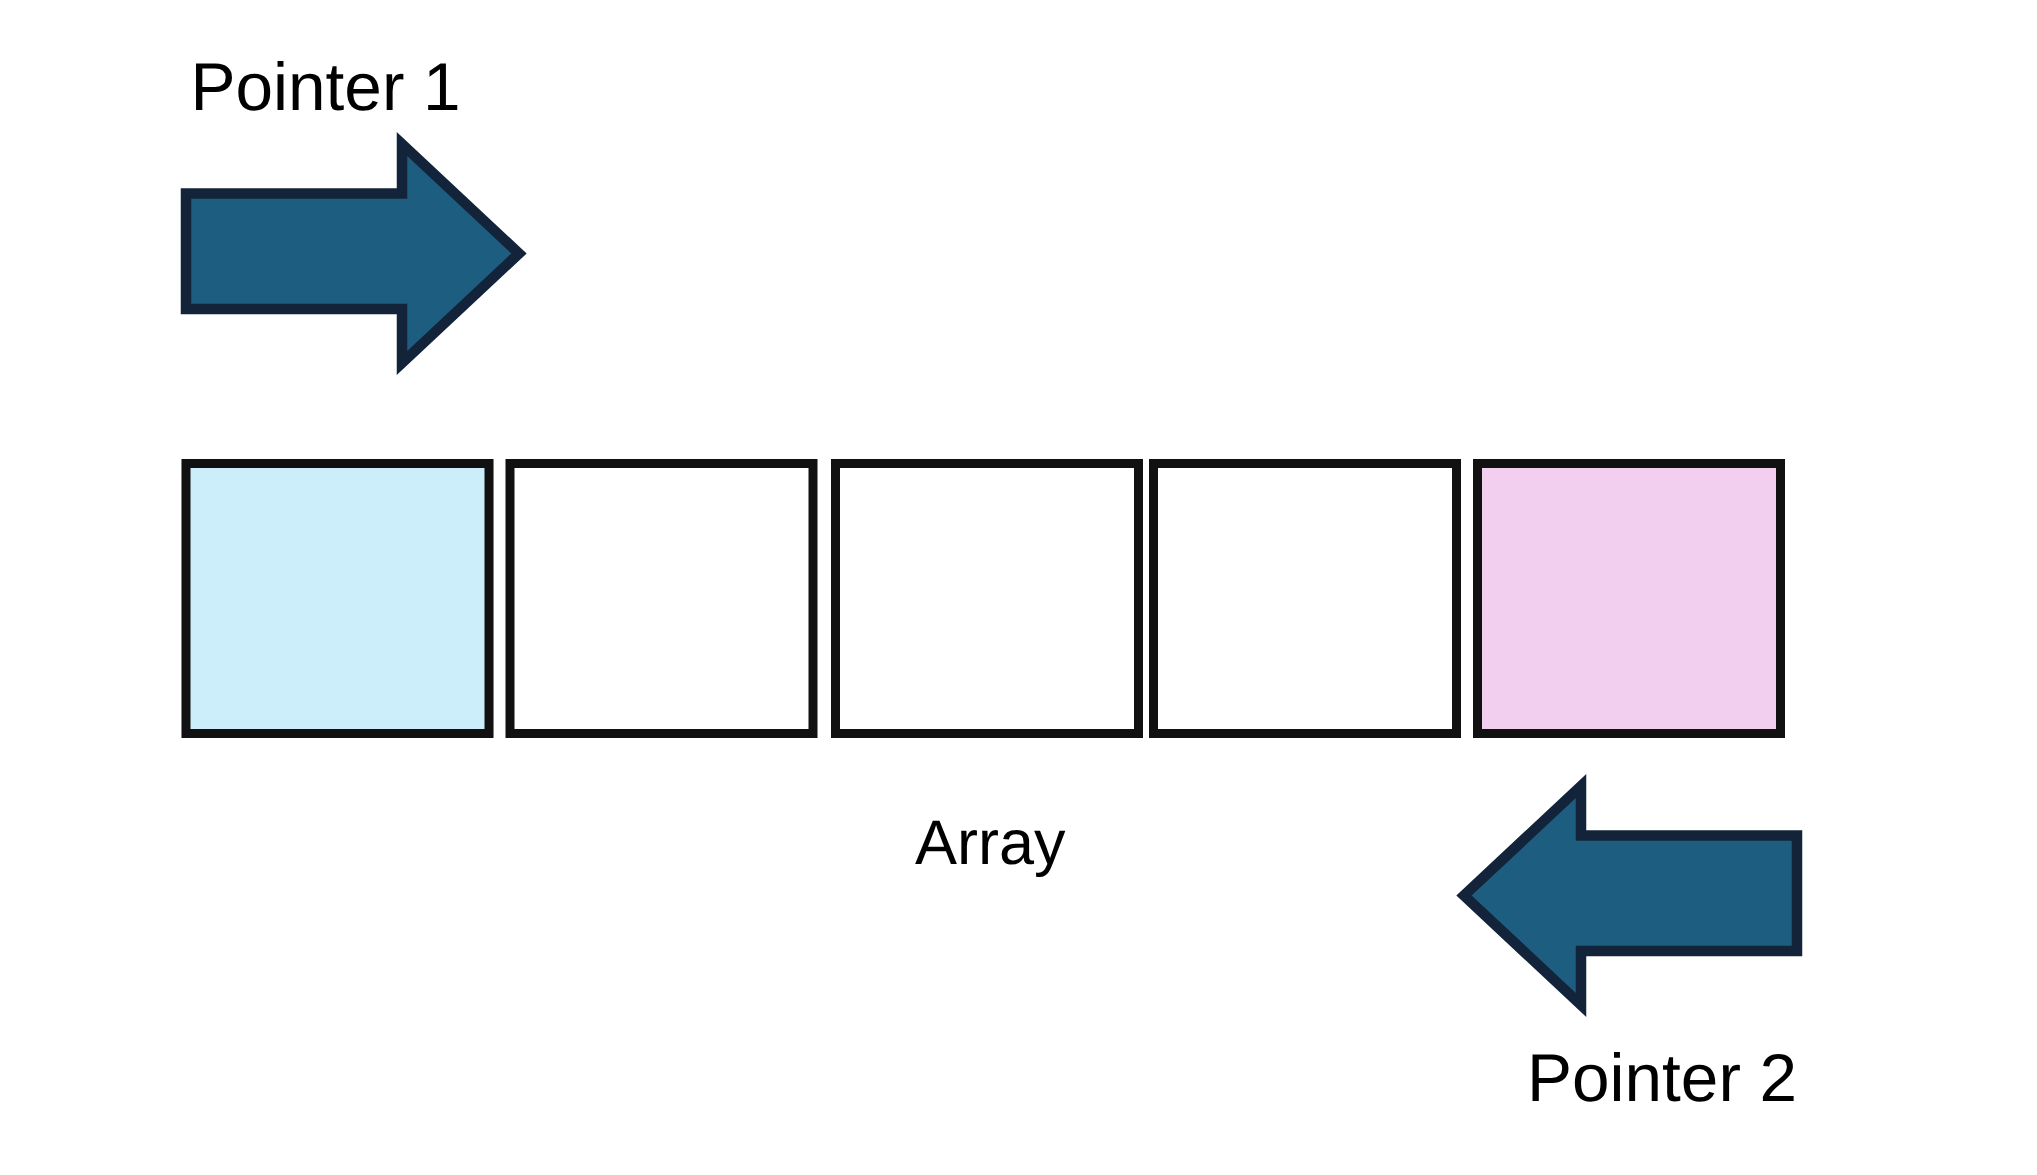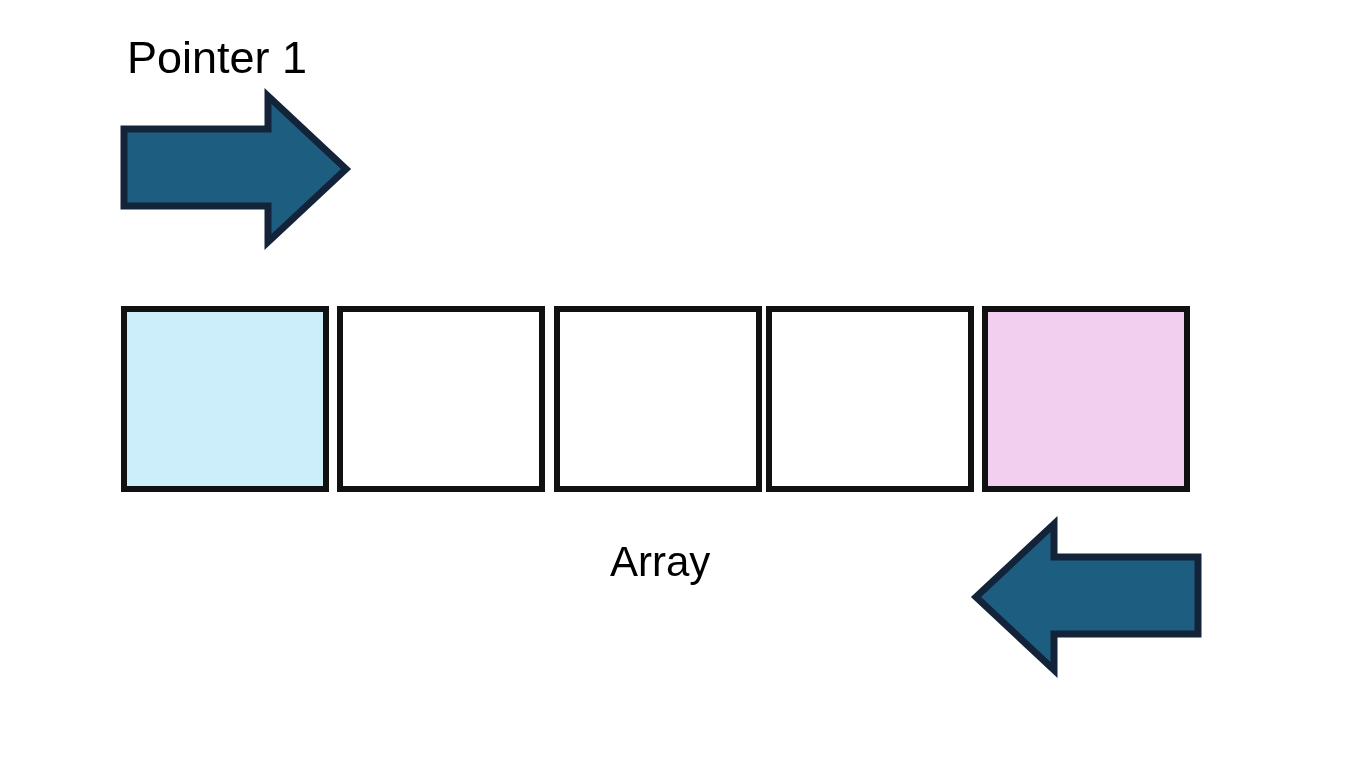--- a/index.html
+++ b/index.html
@@ -105,14 +105,15 @@
     <div class="array-cell c3" style="background: rgb(255, 255, 255); border-color: rgb(17, 17, 17);"></div>
     <div class="array-cell c4" style="background: rgb(242, 206, 239); border-color: rgb(17, 17, 17);"></div>
   </div>
 
   <div class="label" id="array-label" style="color: rgb(0, 0, 0); margin-left: 10px;">Array</div>
 
   <svg class="arrow-svg" id="arrow-pointer2" viewBox="0 0 234 158">
     <polygon points="228,39 84,39 84,6 6,79 84,152 84,116 228,116" fill="#1D5D80" stroke="#13243A" stroke-width="7" stroke-linejoin="miter"></polygon>
   </svg>
 
+  <div class="label" id="pointer2-label" style="color: rgb(0, 0, 0);">Pointer 2</div>
 
 </div>
 
 </body></html>

